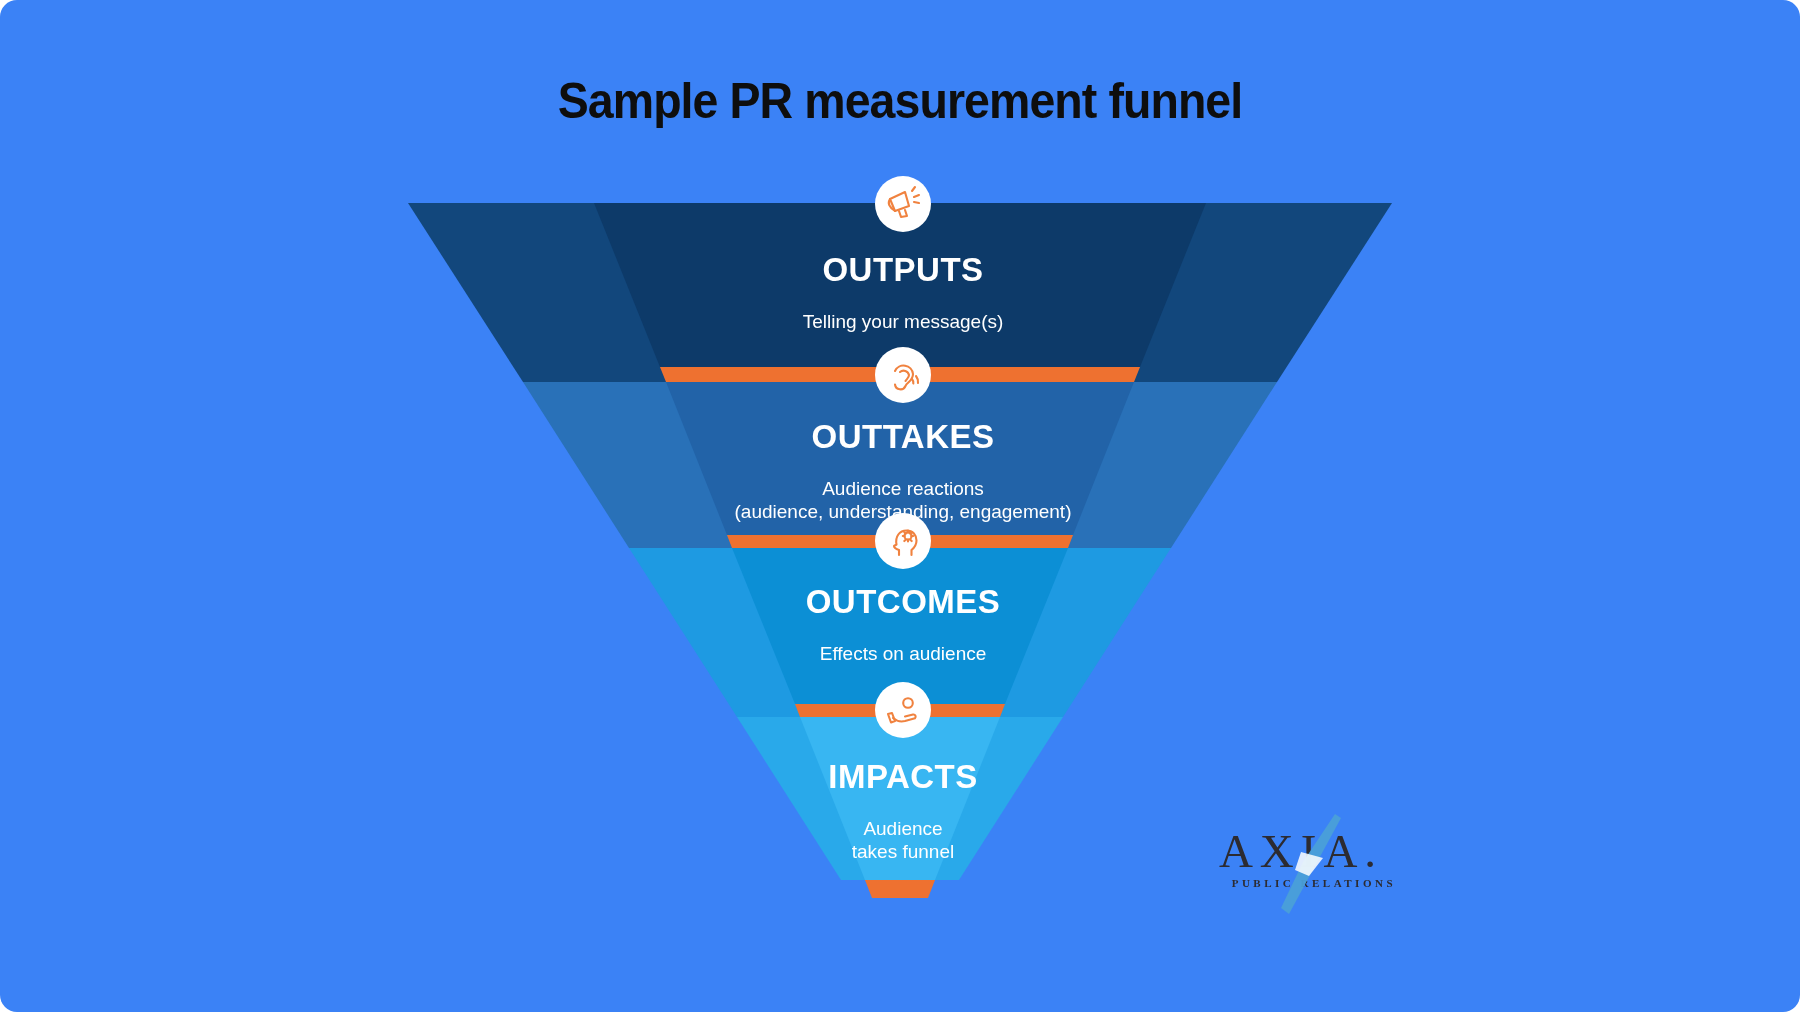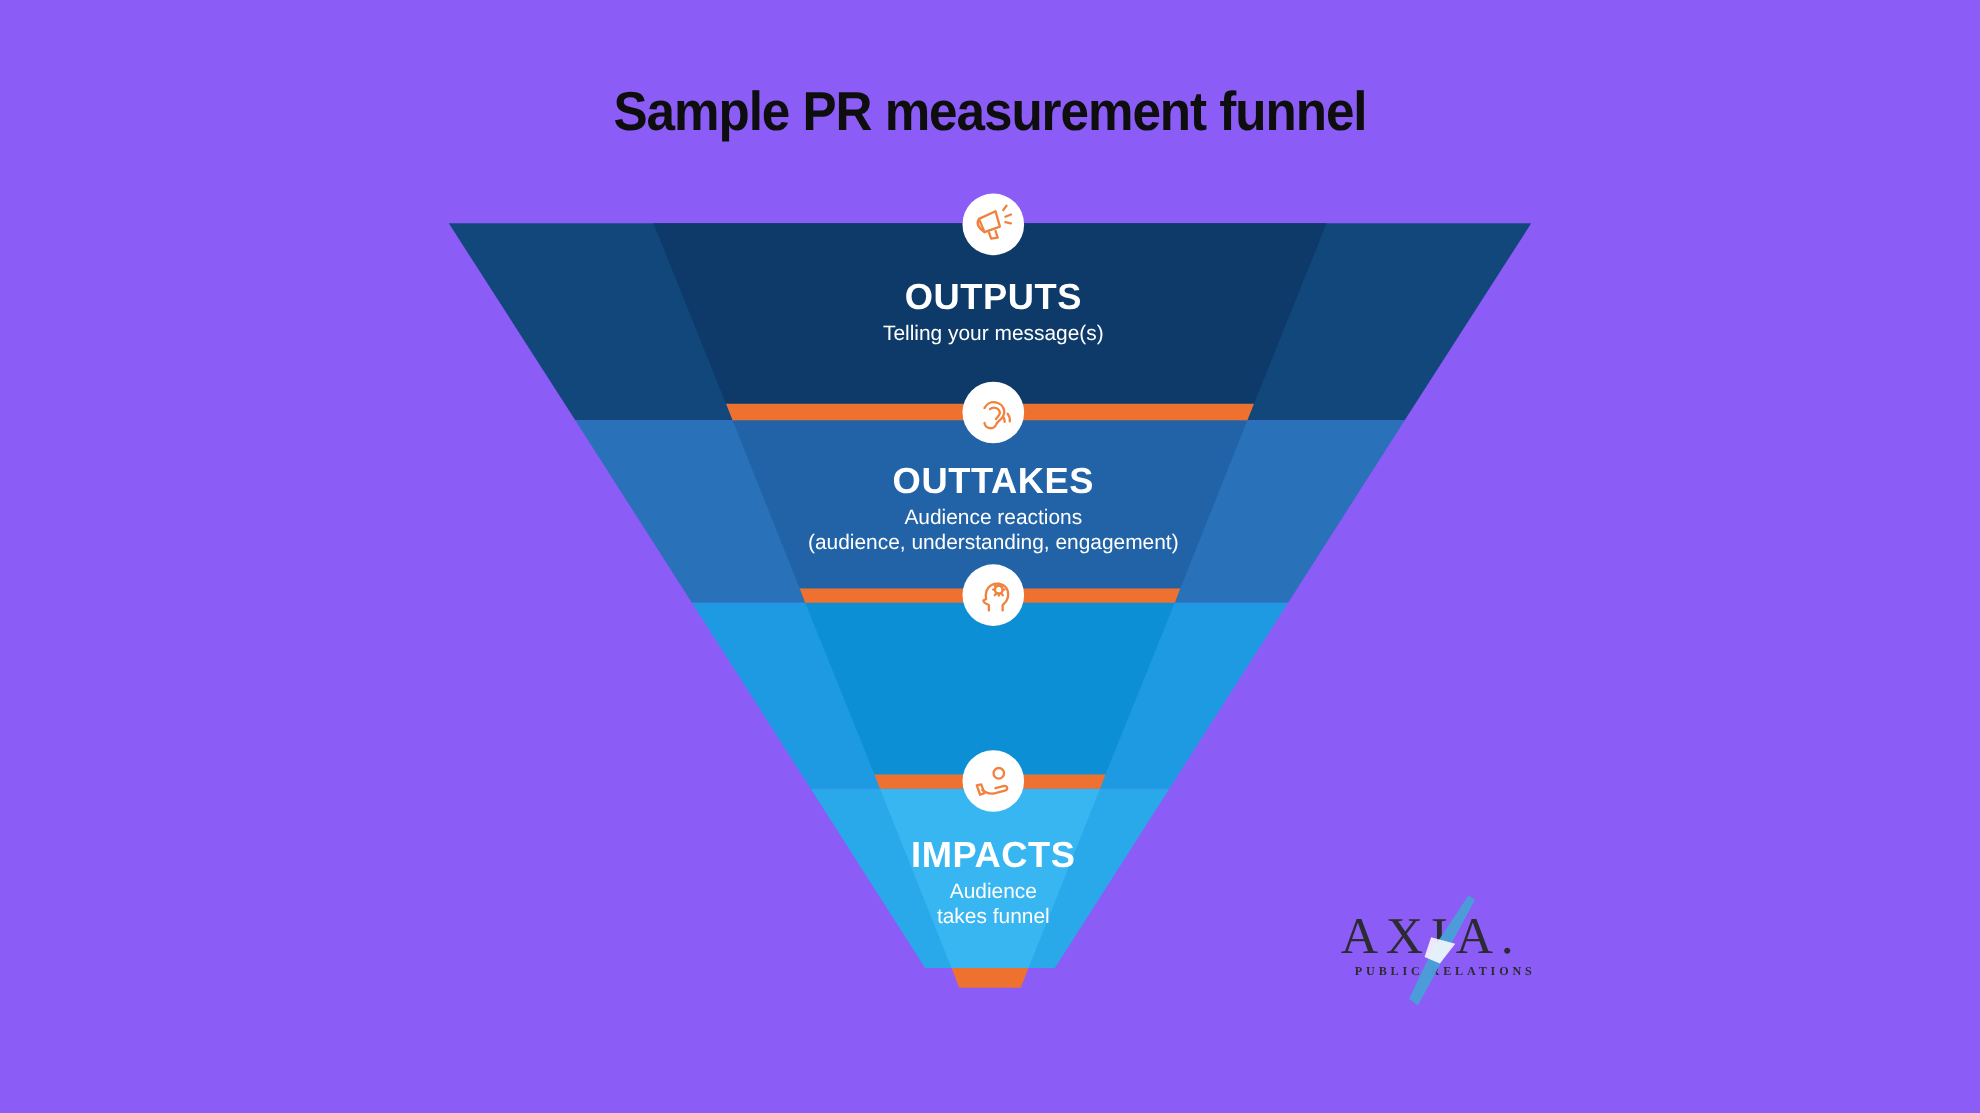--- a/index.html
+++ b/index.html
@@ -13,41 +13,41 @@
   }
   .funnel-svg{position:absolute;top:0;left:0;}
   .stage-text{
     position:absolute;left:903px;transform:translateX(-50%);
     text-align:center;color:#ffffff;white-space:nowrap;
   }
   .stage-heading{
     font-size:33px;font-weight:bold;letter-spacing:0.5px;line-height:1.05;
   }
   .stage-desc{
-    font-size:19px;font-weight:normal;line-height:1.22;margin-top:4px;
+    font-size:19px;font-weight:normal;line-height:1.22;margin-top:22px;
   }
   .logo{
     position:absolute;left:1196px;top:828px;width:210px;text-align:center;
     color:#2c2b31;font-family:"Liberation Serif",serif;
   }
   .logo-brand{
     position:relative;font-size:47px;letter-spacing:7px;line-height:1;
     font-weight:normal;z-index:2;
   }
   .logo-flare{position:absolute;left:55px;top:-14px;z-index:3;pointer-events:none;}
   .logo-tagline{
     font-size:11px;letter-spacing:3.5px;margin-top:2px;
     font-family:Liberation Serif, serif;font-weight:bold;text-align:right;
     padding-right:10px;
   }
 </style>
 </head>
 <body>
 
-<div class="canvas" style="background:#8b5cf6;">
+<div class="canvas" style="background:#3b82f6;border-radius:17px;">
 
   <h1 class="page-title">Sample PR measurement funnel</h1>
 
   <svg class="funnel-svg" width="1800" height="1012" viewBox="0 0 1800 1012">
 
     <polygon points="408,203 1392,203 1277,382 523,382" fill="#12477c"></polygon>
     <polygon points="594,203 1206,203 1140,367 660,367" fill="#0d3a69"></polygon>
 
     <polygon points="523,382 1277,382 1171,548 629,548" fill="#2971b8"></polygon>
     <polygon points="666,382 1134,382 1073,535 727,535" fill="#2263a8"></polygon>
@@ -106,21 +106,23 @@
 
   <div class="stage-text" style="top:420px;">
     <div class="stage-heading">OUTTAKES</div>
     <div class="stage-desc">
       <div>Audience reactions</div>
       <div>(audience, understanding, engagement)</div>
     </div>
   </div>
 
   <div class="stage-text" style="top:585px;">
+    <div class="stage-heading">OUTCOMES</div>
     <div class="stage-desc">
+      <div>Effects on audience</div>
     </div>
   </div>
 
   <div class="stage-text" style="top:760px;">
     <div class="stage-heading">IMPACTS</div>
     <div class="stage-desc">
       <div>Audience</div>
       <div>takes funnel</div>
     </div>
   </div>

